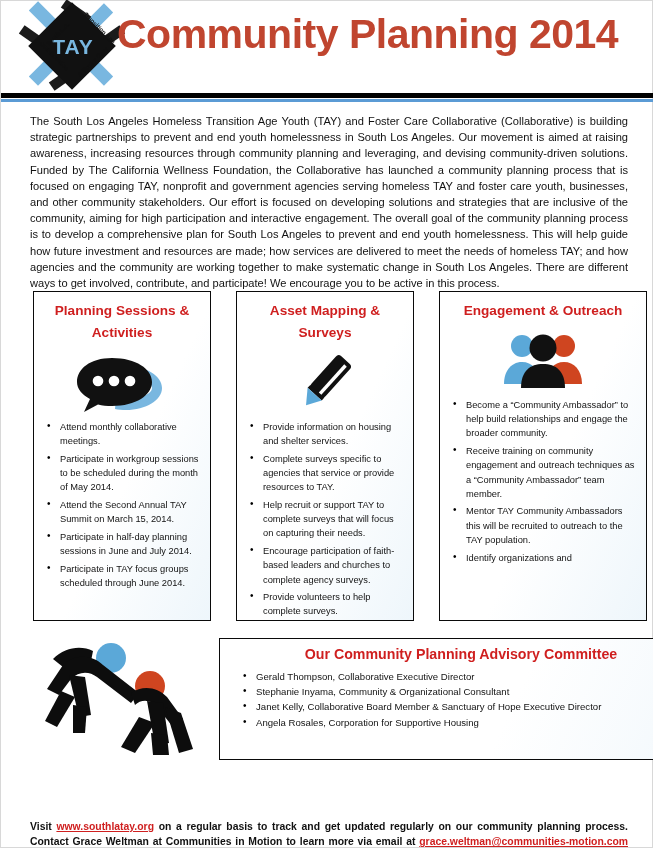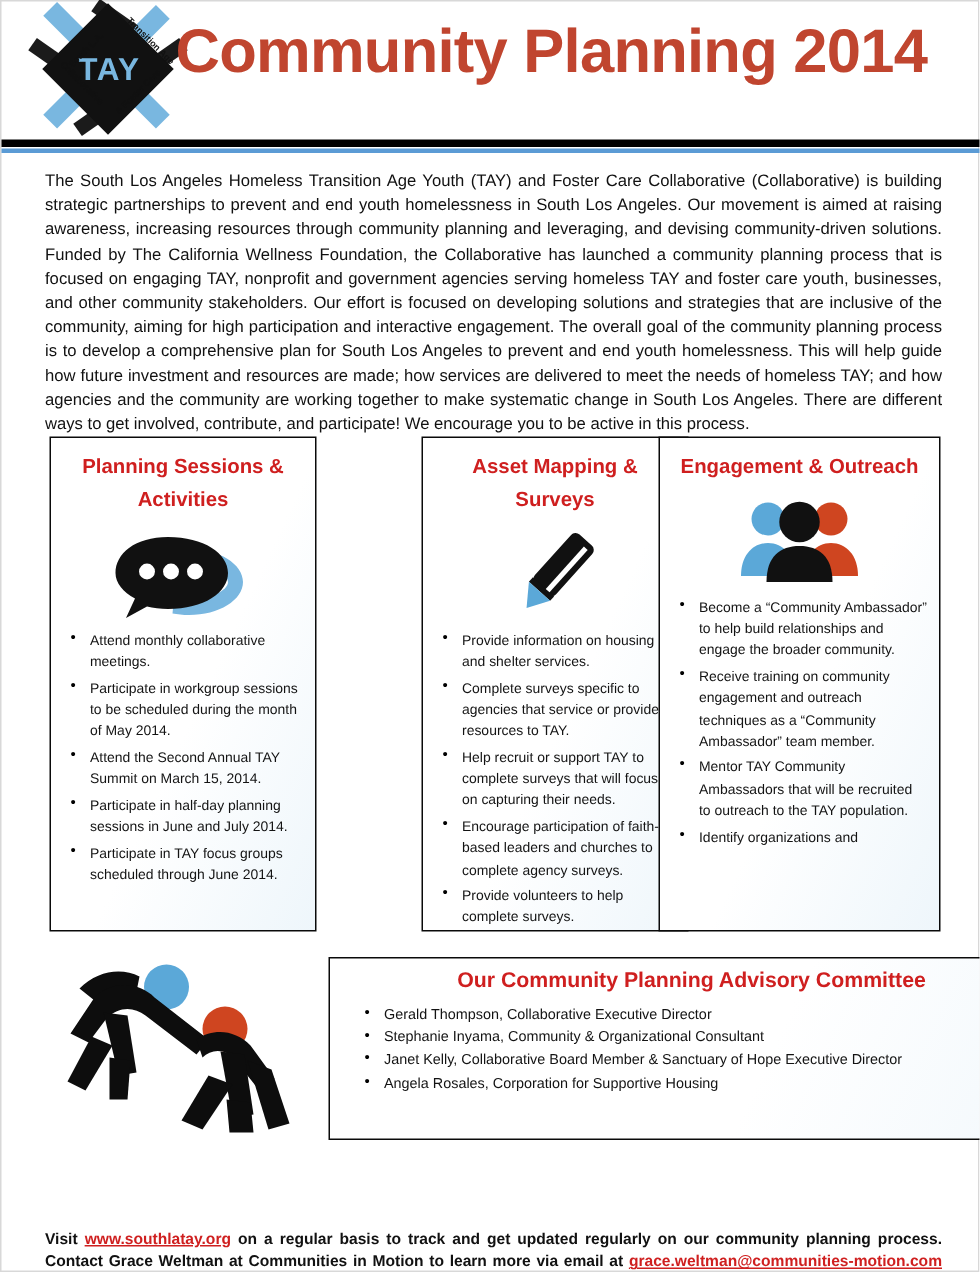--- a/index.html
+++ b/index.html
@@ -136,22 +136,22 @@
   .box {
     position: absolute;
     top: 0;
     height: 330px;
     border: 1.4px solid #0a0a0a;
     box-sizing: border-box;
     background: linear-gradient(115deg, #ffffff 55%, #eef6fb 100%);
     overflow: hidden;
   }
   .box-1 { left: 0px;   width: 178px; }
-  .box-2 { left: 203px; width: 178px; margin-left: 45px; }
-  .box-3 { left: 406px; width: 188px; }
+  .box-2 { left: 203px; width: 178px; }
+  .box-3 { left: 406px; width: 208px; }
 
   .box-title {
     margin: 8px 6px 0 6px;
     text-align: center;
     color: #cf1f1f;
     font-size: 13.6px;
     font-weight: bold;
     line-height: 22px;
   }
   .box-icon {
@@ -338,21 +338,21 @@
             <circle cx="64" cy="18" r="11" fill="#cf4520"></circle>
             <path d="M46 56 C46 42 54 34 64 34 C74 34 82 42 82 56 Z" fill="#cf4520"></path>
             <circle cx="43" cy="20" r="13.5" fill="#111111"></circle>
             <path d="M21 60 C21 43 30 36 43 36 C56 36 65 43 65 60 Z" fill="#111111"></path>
           </svg>
         </span>
       </div>
       <ul class="box-list">
         <li>Become a “Community Ambassador” to help build relationships and engage the broader community.</li>
         <li>Receive training on community engagement and outreach techniques as a “Community Ambassador” team member.</li>
-        <li>Mentor TAY Community Ambassadors that will be recruited to outreach to the TAY population.</li>
+        <li>Mentor TAY Community Ambassadors this will be recruited to outreach to the TAY population.</li>
         <li>Identify organizations and</li>
       </ul>
     </div>
   </div>
 
   <div class="hands">
     <svg width="178" height="118" viewBox="0 0 178 118">
       <circle cx="76" cy="17" r="15" fill="#5ba8d8"></circle>
       <circle cx="115" cy="45" r="15" fill="#cf4520"></circle>
       <path d="M18 18 C30 6 46 4 58 10 L56 20 C46 16 36 18 28 26 Z" fill="#0d0d0d"></path>

